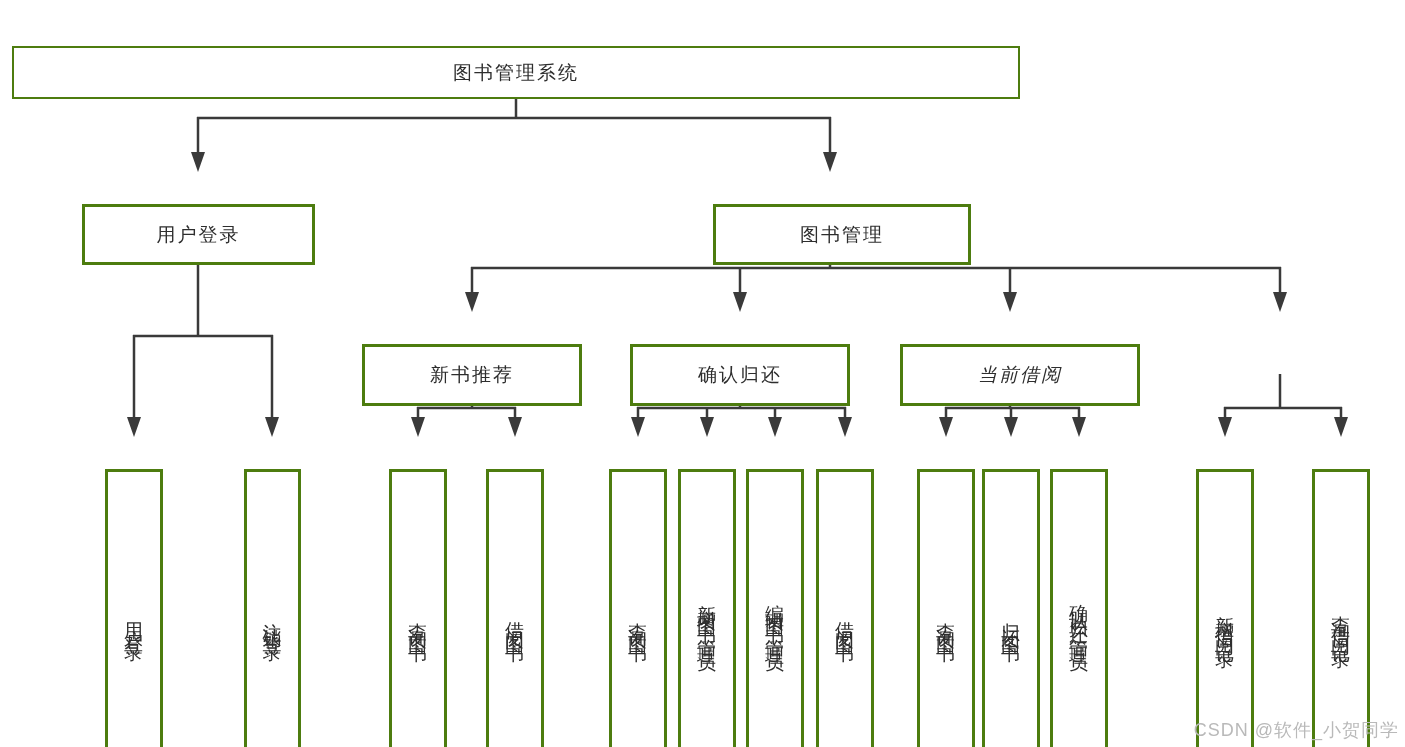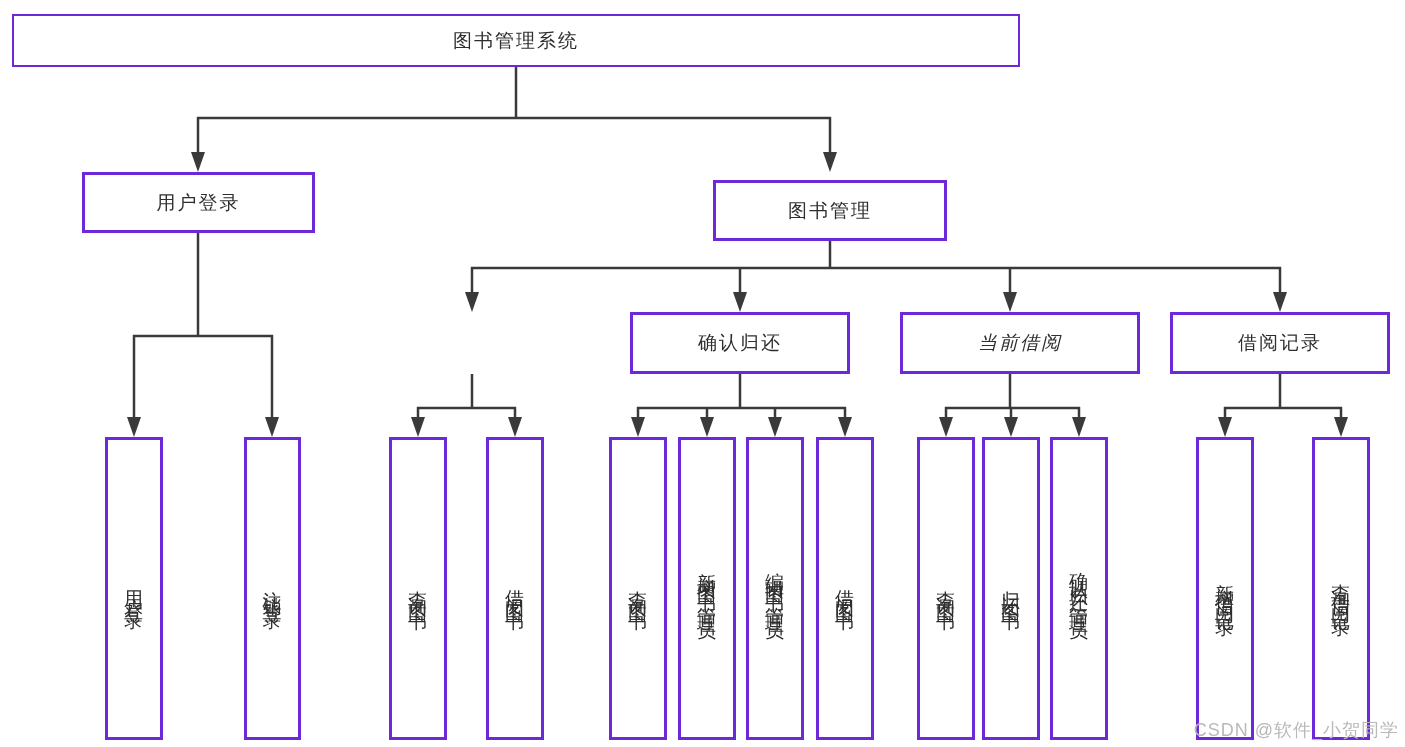--- a/index.html
+++ b/index.html
@@ -14,25 +14,26 @@
   }
   svg.wires {
     position: absolute;
     left: 0; top: 0;
     width: 1405px; height: 747px;
   }
   .node {
     position: absolute;
     box-sizing: border-box;
     background: #ffffff;
-    border: 3px solid #6d28d9;
+    border: 3px solid #4d7c0f;
     display: flex;
     align-items: center;
     justify-content: center;
     text-align: center;
+    margin-top: 32px;
   }
   .hbox {
     font-size: 19px;
     letter-spacing: 2px;
     white-space: nowrap;
   }
   .root {
     border-width: 2px;
     font-size: 19px;
   }
@@ -125,25 +126,25 @@
       <polygon points="1004,417 1018,417 1011,437"></polygon>
       <polygon points="1072,417 1086,417 1079,437"></polygon>
       <polygon points="1218,417 1232,417 1225,437"></polygon>
       <polygon points="1334,417 1348,417 1341,437"></polygon>
     </g>
   </svg>
 
   <div class="node hbox root" style="left:12px; top:14px; width:1008px; height:53px;">图书管理系统</div>
 
   <div class="node hbox" style="left:82px; top:172px; width:233px; height:61px;">用户登录</div>
-  <div class="node hbox" style="left:713px; top:180px; width:234px; height:61px;">图书管理</div>
+  <div class="node hbox" style="left:713px; top:172px; width:258px; height:61px;">图书管理</div>
 
+  <div class="node hbox" style="left:362px; top:312px; width:220px; height:62px;">新书推荐</div>
   <div class="node hbox" style="left:630px; top:312px; width:220px; height:62px;">确认归还</div>
   <div class="node hbox" style="left:900px; top:312px; width:240px; height:62px;font-style:italic;">当前借阅</div>
-  <div class="node hbox" style="left:1170px; top:312px; width:220px; height:62px;">借阅记录</div>
 
   <div class="node vbox" style="left:105px; top:437px; width:58px; height:303px;">用户登录</div>
   <div class="node vbox" style="left:244px; top:437px; width:57px; height:303px;">注销登录</div>
 
   <div class="node vbox" style="left:389px; top:437px; width:58px; height:303px;">查询图书</div>
   <div class="node vbox" style="left:486px; top:437px; width:58px; height:303px;">借阅图书</div>
 
   <div class="node vbox" style="left:609px; top:437px; width:58px; height:303px;">查询图书</div>
   <div class="node vbox" style="left:678px; top:437px; width:58px; height:303px;">新增图书（管理员）</div>
   <div class="node vbox" style="left:746px; top:437px; width:58px; height:303px;">编辑图书（管理员）</div>

